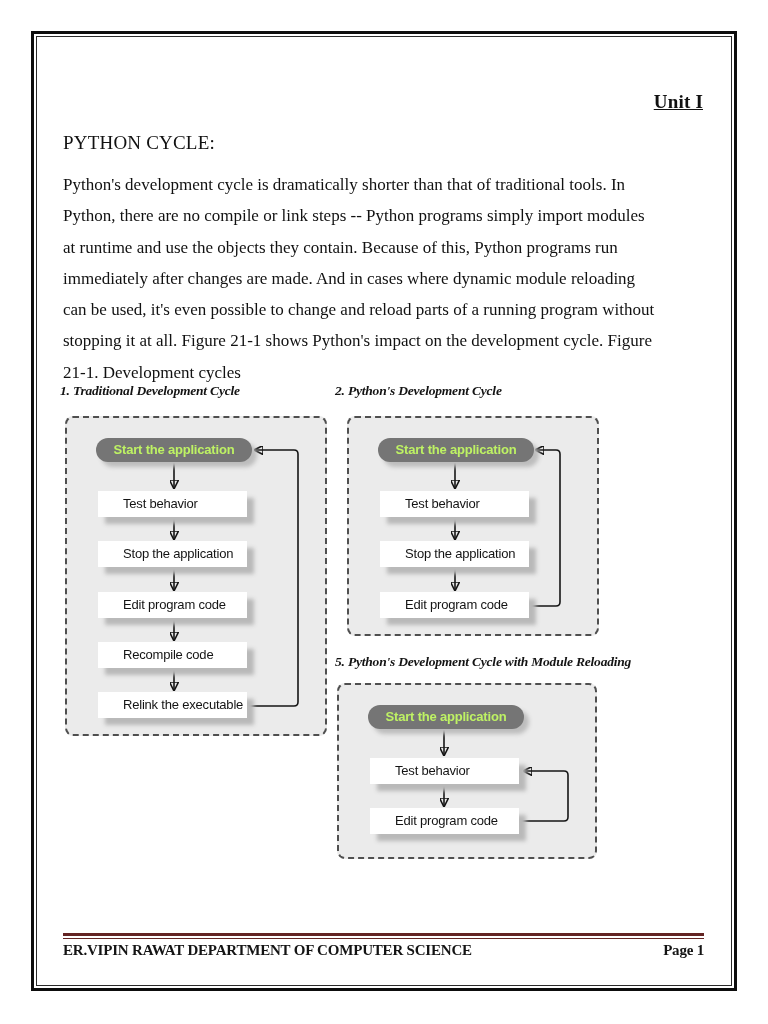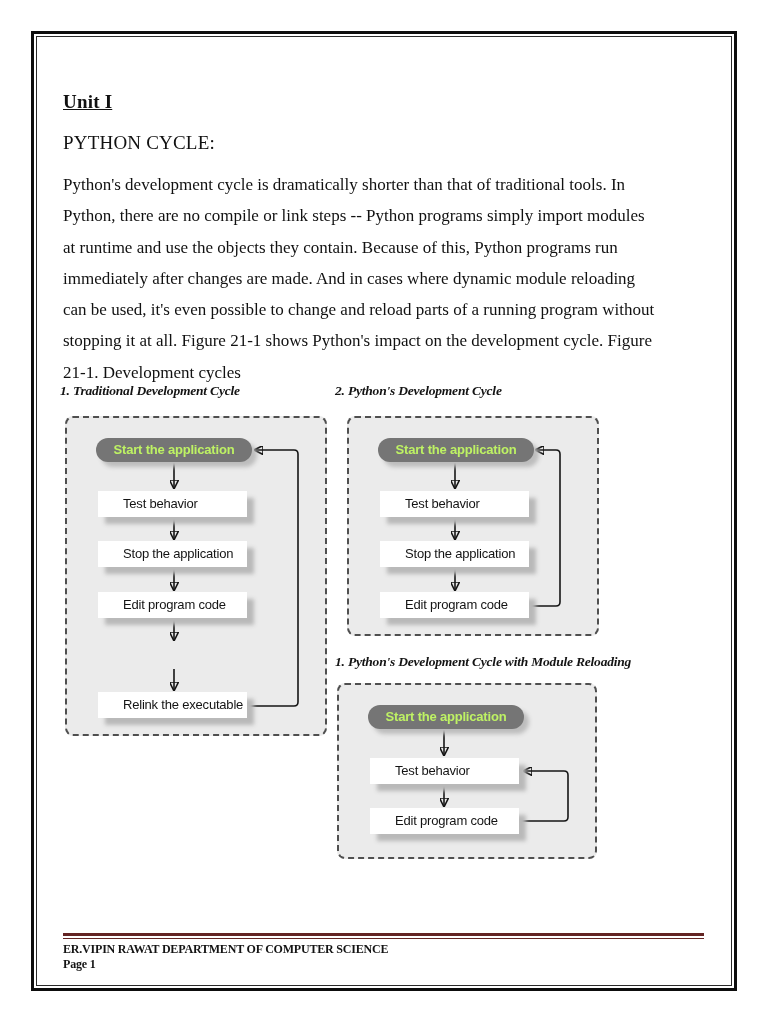--- a/index.html
+++ b/index.html
@@ -5,21 +5,21 @@
   * { margin:0; padding:0; box-sizing:border-box; }
   html,body { background:#ffffff; }
   .page {
     position:relative; width:768px; height:1024px; background:#ffffff;
     font-family:"Liberation Serif", serif; color:#111; overflow:hidden;
   }
   .frame-outer { position:absolute; left:31px; top:31px; right:31px; bottom:33px; border:3px solid #0d0d0d; }
   .frame-inner { position:absolute; left:36px; top:36px; right:36px; bottom:38px; border:1px solid #2a2a2a; }
 
   .doc-title {
-    position:absolute; left:63px; width:640px; top:91px; text-align:left;
+    position:absolute; left:63px; width:640px; top:91px; text-align:right;
     font-size:19px; font-weight:bold; text-decoration:underline; letter-spacing:0.2px;
   }
   .section-heading {
     position:absolute; left:63px; top:132px; font-size:19px; font-weight:normal; letter-spacing:0.2px;text-align:right;
   }
   .body-paragraph {
     position:absolute; left:63px; top:169px; width:652px;
     font-size:17px; line-height:31.3px; white-space:pre-line;
   }
 
@@ -53,23 +53,23 @@
     background:#ffffff; box-shadow:7px 7px 4px #b9b9b9;
     font-family:"Liberation Sans", sans-serif; font-size:13px; letter-spacing:-0.2px;
     color:#141414; line-height:26px; padding-left:25px; white-space:nowrap;
   }
   .arrows { position:absolute; left:0; top:0; width:100%; height:100%; pointer-events:none; }
   .arrows path { fill:none; stroke:#161616; stroke-width:1.6; stroke-linejoin:round; }
 
   .footer { position:absolute; left:63px; top:933px; width:641px; }
   .footer-rule { height:6px; border-top:3px solid #632423; border-bottom:1px solid #632423; }
   .footer-row {
-    display:flex; justify-content:flex-end; margin-top:3px;
-    font-family:"Liberation Serif", serif; font-weight:bold; font-size:12px;
-    letter-spacing:-0.2px; color:#141414;flex-direction:column;
+    display:flex; justify-content:space-between; margin-top:3px;
+    font-family:"Liberation Serif", serif; font-weight:bold; font-size:15px;
+    letter-spacing:-0.2px; color:#141414;
   }
 </style>
 </head>
 <body>
 
 <div class="page">
   <div class="frame-outer"></div>
   <div class="frame-inner"></div>
 
   <div class="doc-title">Unit I</div>
@@ -96,38 +96,39 @@
         <path d="M107 100 V121" marker-end="url(#ah)"></path>
         <path d="M107 150 V172" marker-end="url(#ah)"></path>
         <path d="M107 201 V222" marker-end="url(#ah)"></path>
         <path d="M107 251 V272" marker-end="url(#ah)"></path>
         <path d="M180 288 H227 Q231 288 231 284 V36 Q231 32 227 32 H188" marker-end="url(#ah)"></path>
       </svg>
       <div class="pill">Start the application</div>
       <div class="pbox" style="top:73px">Test behavior</div>
       <div class="pbox" style="top:123px">Stop the application</div>
       <div class="pbox" style="top:174px">Edit program code</div>
+      <div class="pbox" style="top:224px">Recompile code</div>
       <div class="pbox" style="top:274px">Relink the executable</div>
     </div>
 
     <div class="caption cap2">2. Python's Development Cycle</div>
     <div class="panel panel2">
       <svg class="arrows" viewBox="0 0 248 216" aria-hidden="true">
         <path d="M106 45 V70" marker-end="url(#ah)"></path>
         <path d="M106 100 V121" marker-end="url(#ah)"></path>
         <path d="M106 150 V172" marker-end="url(#ah)"></path>
         <path d="M179 188 H207 Q211 188 211 184 V36 Q211 32 207 32 H187" marker-end="url(#ah)"></path>
       </svg>
       <div class="pill">Start the application</div>
       <div class="pbox" style="top:73px">Test behavior</div>
       <div class="pbox" style="top:123px">Stop the application</div>
       <div class="pbox" style="top:174px">Edit program code</div>
     </div>
 
-    <div class="caption cap3">1. Python's Development Cycle with Module Reloading</div>
+    <div class="caption cap3">5. Python's Development Cycle with Module Reloading</div>
     <div class="panel panel3">
       <svg class="arrows" viewBox="0 0 256 172" aria-hidden="true">
         <path d="M105 45 V70" marker-end="url(#ah)"></path>
         <path d="M105 100 V121" marker-end="url(#ah)"></path>
         <path d="M181 136 H225 Q229 136 229 132 V90 Q229 86 225 86 H185" marker-end="url(#ah)"></path>
       </svg>
       <div class="pill">Start the application</div>
       <div class="pbox" style="top:73px">Test behavior</div>
       <div class="pbox" style="top:123px">Edit program code</div>
     </div>

